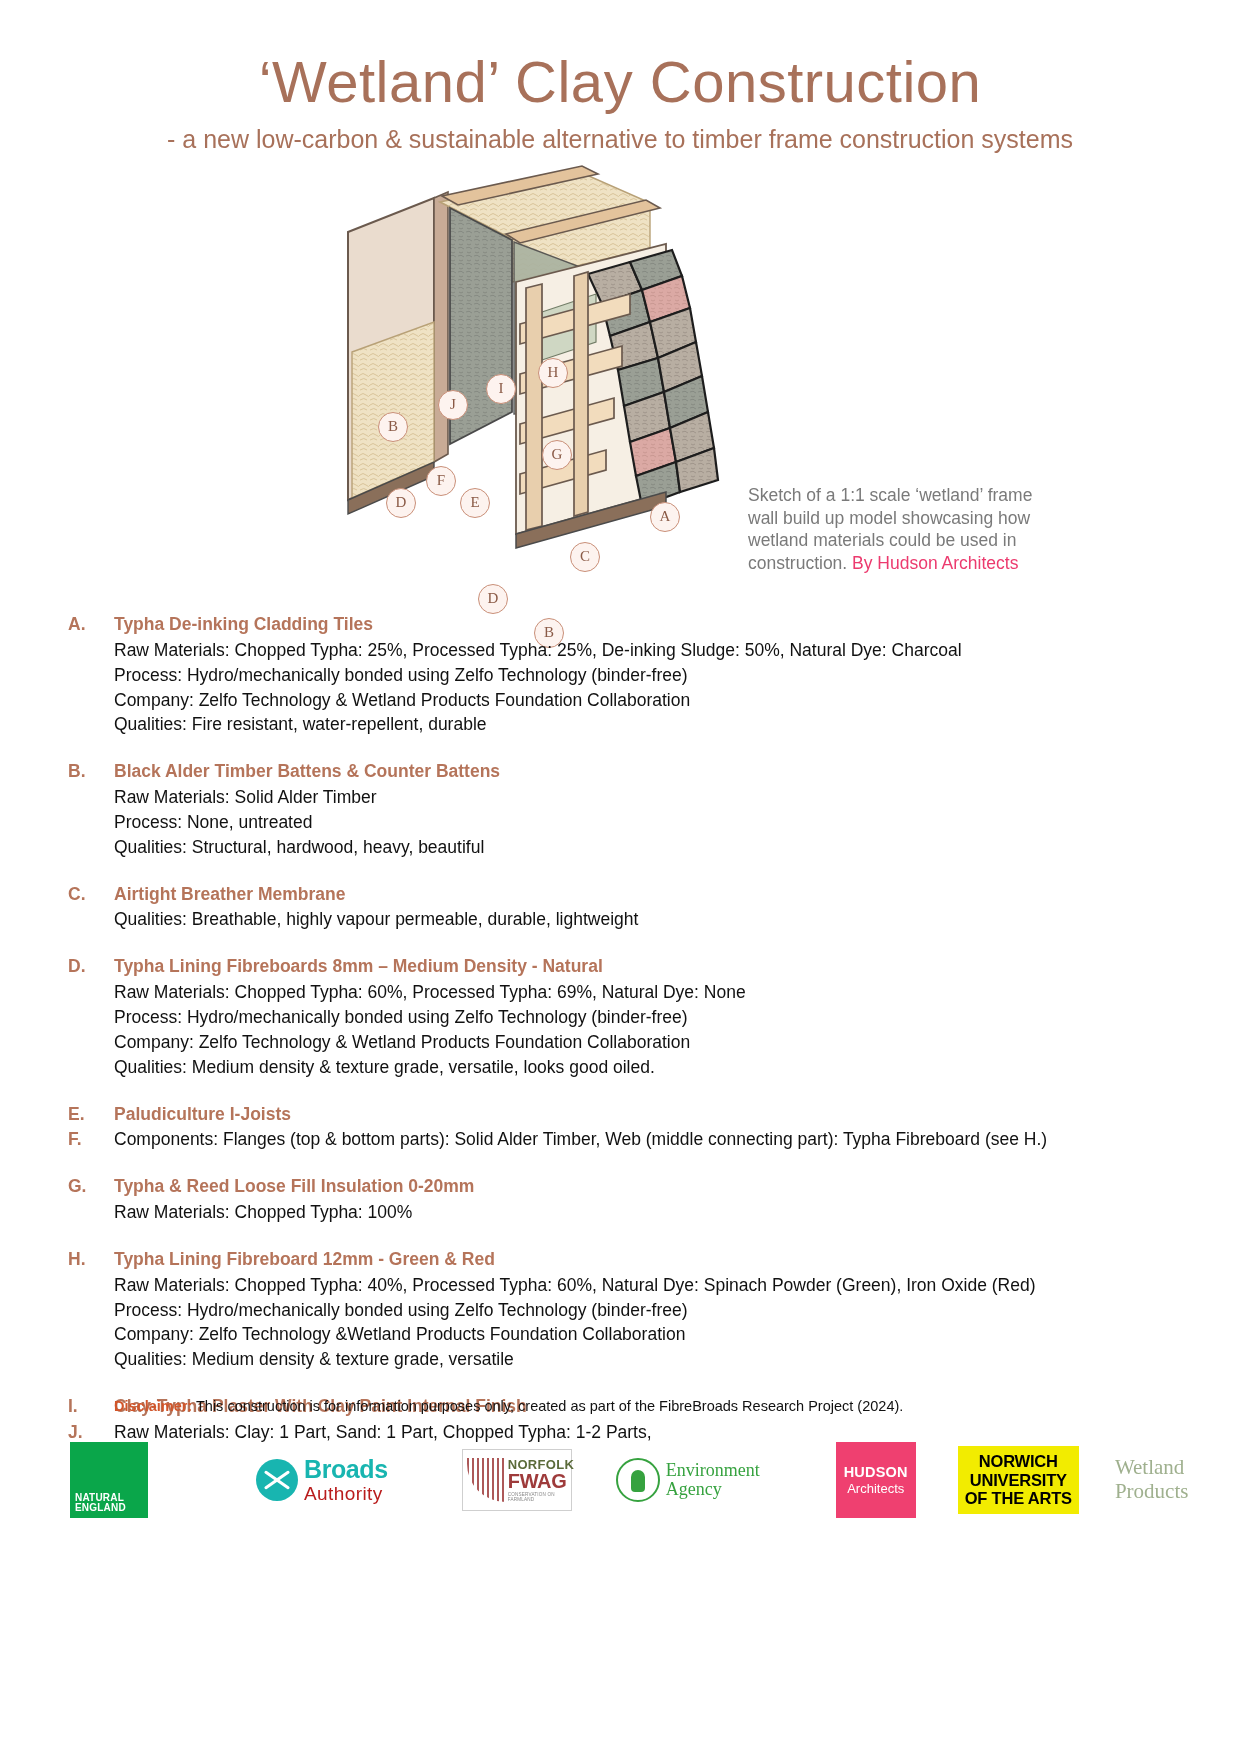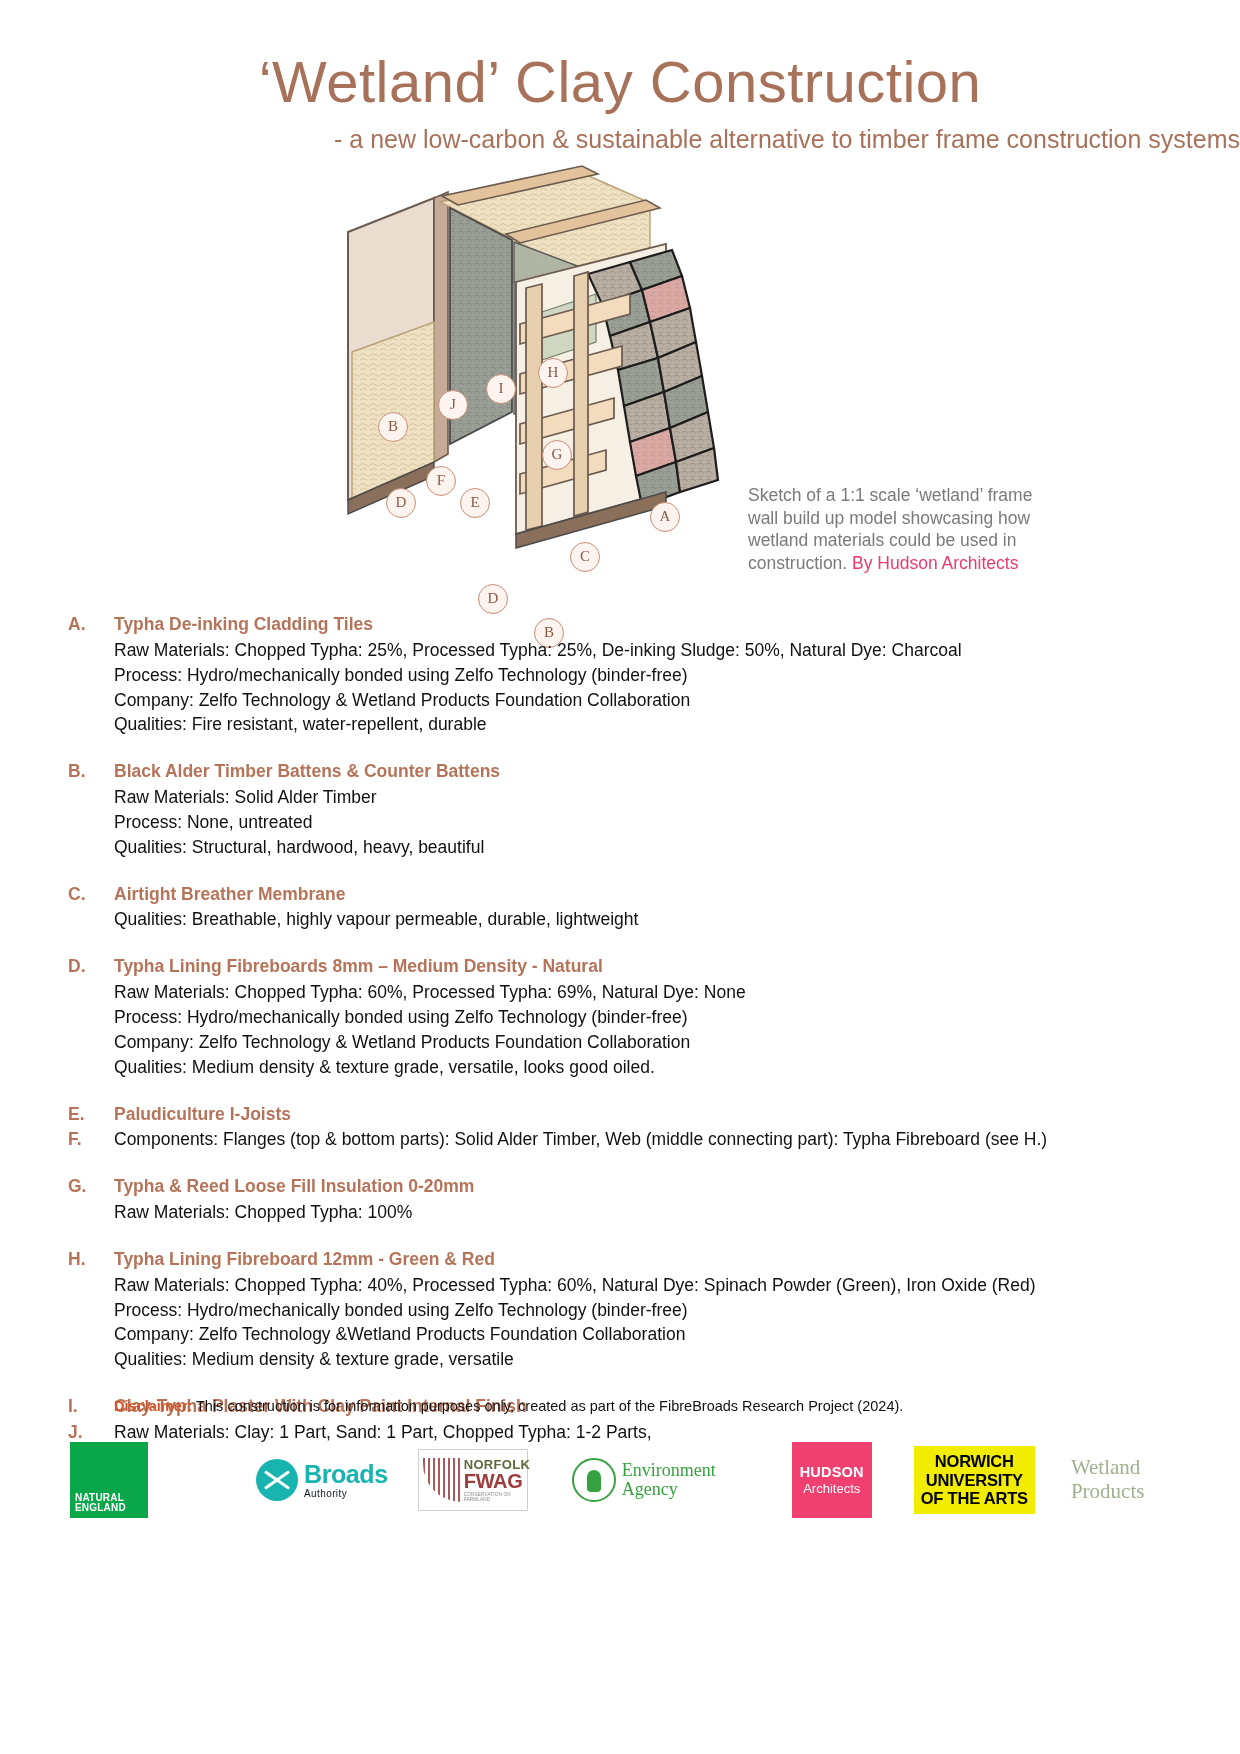--- a/index.html
+++ b/index.html
@@ -20,21 +20,21 @@
     color:#a8715a;
     font-size:58px;
     font-weight:400;
     letter-spacing:.5px;
     margin:0;
     padding-top:52px;
     line-height:1.05;
     font-family:"Liberation Sans", sans-serif;
   }
   .subtitle{
-    text-align:right;
+    text-align:center;
     color:#a8715a;
     font-size:25px;
     font-weight:400;
     margin:0;
     padding-top:12px;
   }
 
   
   .illus-wrap{
     position:relative;
@@ -153,21 +153,21 @@
   }
   .broads .mark:before,.broads .mark:after{
     content:"";position:absolute;left:50%;top:50%;
     width:30px;height:3px;background:#fff;border-radius:2px;
     transform-origin:center;
   }
   .broads .mark:before{transform:translate(-50%,-50%) rotate(35deg);}
   .broads .mark:after{transform:translate(-50%,-50%) rotate(-35deg);}
   .broads .txt{line-height:1;}
   .broads .b1{color:#18b5b0;font-size:25px;font-weight:700;letter-spacing:-.4px;}
-  .broads .b2{color:#0f172a;font-size:10px;letter-spacing:.4px;margin-top:2px;}
+  .broads .b2{color:#b91c1c;font-size:19px;letter-spacing:.4px;margin-top:2px;}
 
   .fwag{
     border:1px solid #cfcfcf;
     width:110px;height:62px;
     display:flex;align-items:center;gap:3px;
     padding:3px 4px;box-sizing:border-box;background:#fff;
   }
   .fwag .arcs{
     width:38px;height:44px;flex:0 0 38px;
     background:
@@ -417,21 +417,21 @@
     <div class="logo" style="margin-left:108px;">
       <div class="broads">
         <div class="mark"></div>
         <div class="txt">
           <div class="b1">Broads</div>
           <div class="b2">Authority</div>
         </div>
       </div>
     </div>
 
-    <div class="logo" style="margin-left:30px;">
+    <div class="logo" style="margin-left:74px;">
       <div class="fwag">
         <div class="arcs"></div>
         <div class="ftxt">
           <div class="f1">NORFOLK</div>
           <div class="f2">FWAG</div>
           <div class="f3">CONSERVATION ON FARMLAND</div>
         </div>
       </div>
     </div>
 

